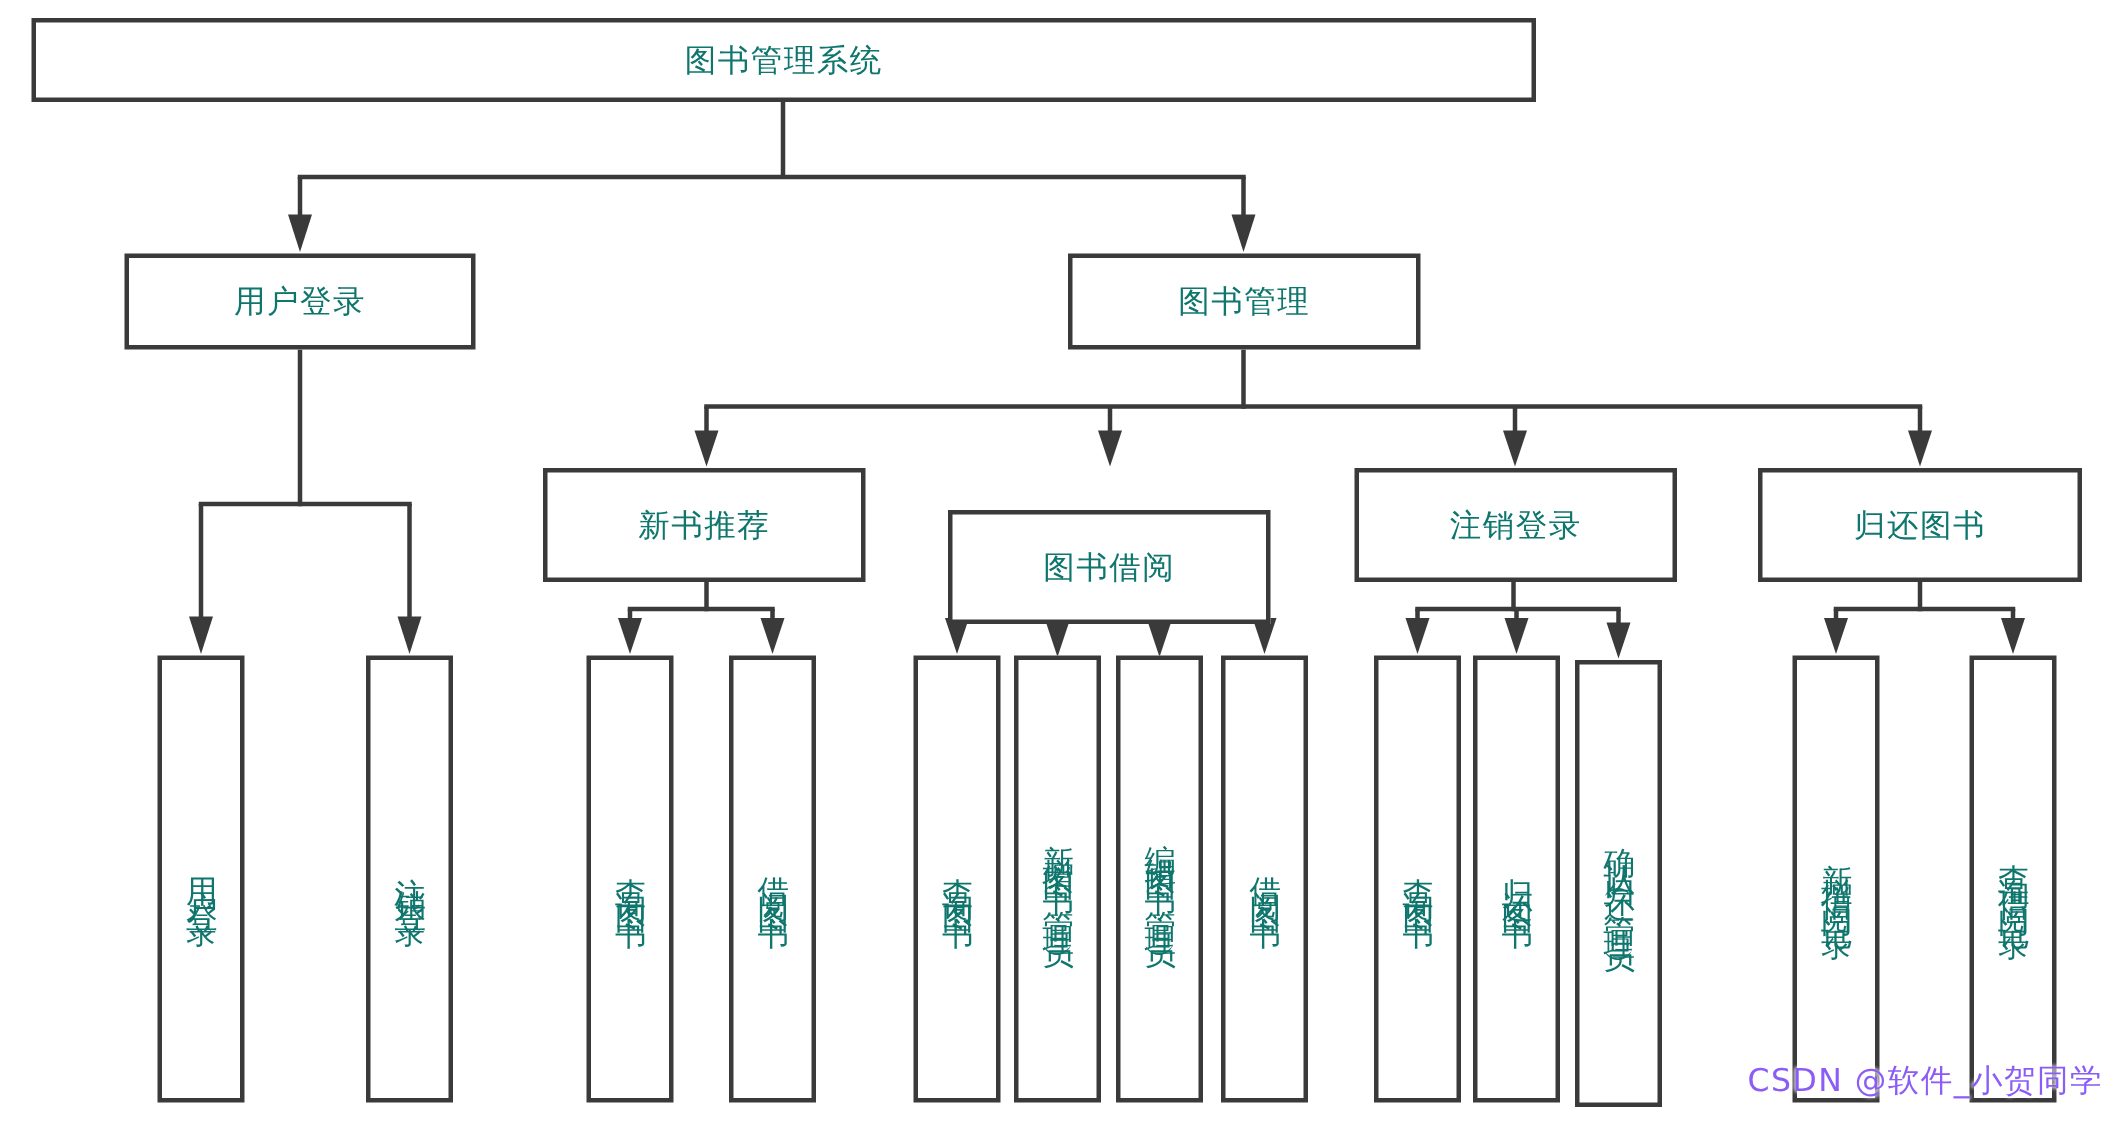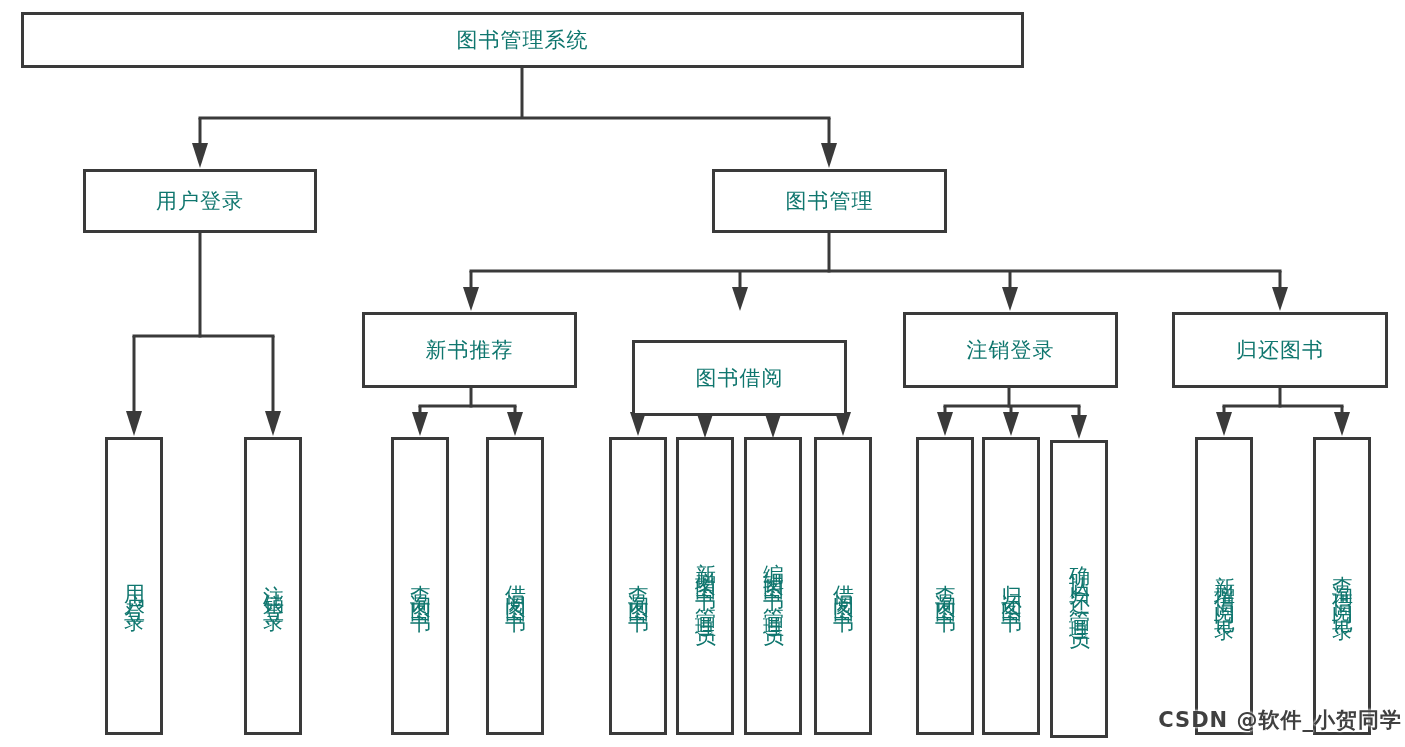--- a/index.html
+++ b/index.html
@@ -65,25 +65,24 @@
     font-size: 21px;
     line-height: 1;
     white-space: nowrap;
   }
   .watermark {
     position: absolute;
     top: 706px;
     right: 3px;
     font-size: 21px;
     letter-spacing: 1px;
-    color: #404040;
+    color: #8b5cf6;
     text-shadow: 0 0 3px #ffffff, 0 0 3px #ffffff;
     z-index: 5;
     white-space: nowrap;
-    font-weight: bold;
   }
 </style>
 </head>
 <body>
 
 <div class="canvas">
 
   <svg class="connectors" viewBox="0 0 1405 747" xmlns="http://www.w3.org/2000/svg">
     <g stroke="#3a3a3a" stroke-width="3" fill="none">
 

